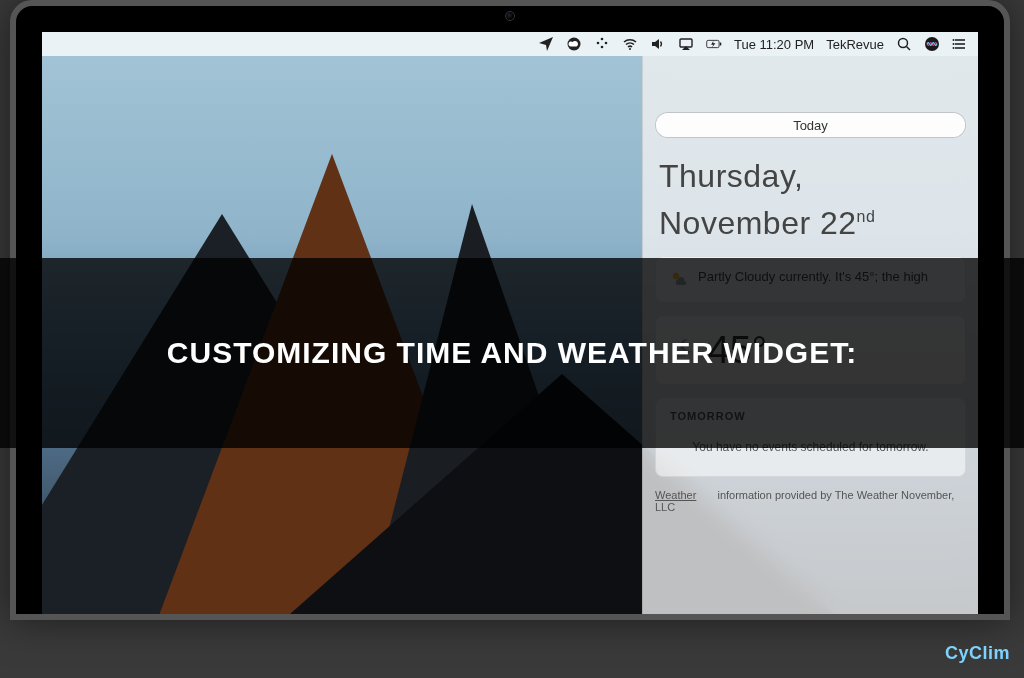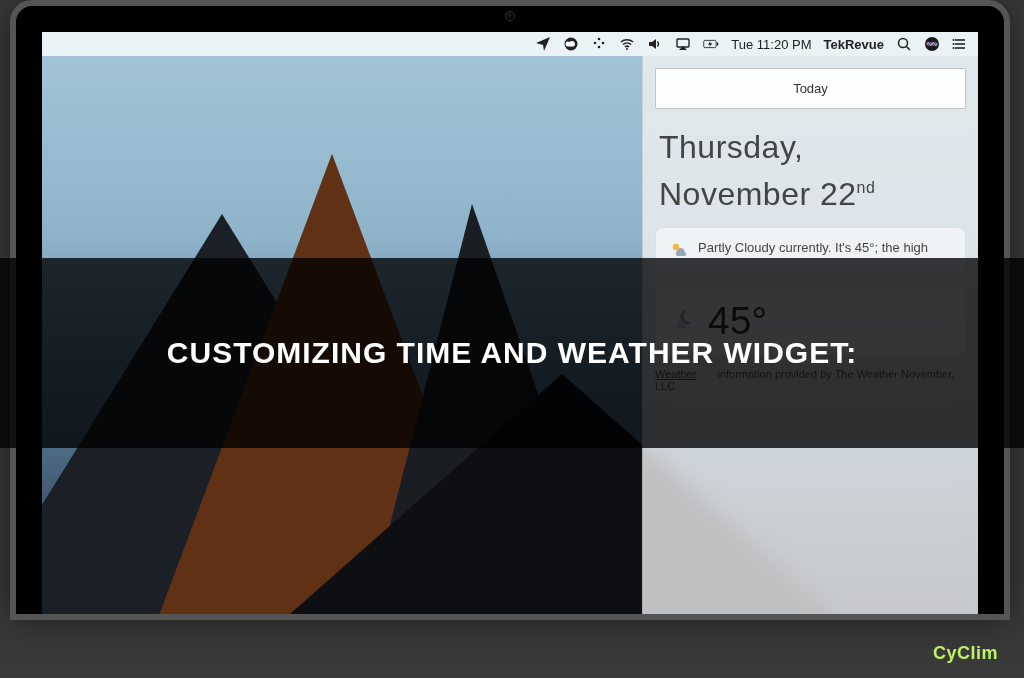--- a/index.html
+++ b/index.html
@@ -27,29 +27,29 @@
   .p4 { left:180px; bottom:-60px; border-width:0 340px 300px 340px; border-color:transparent transparent #0d0f13 transparent;}
 
   
   .menubar { position:absolute; left:0; right:0; top:0; height:24px;
              background:rgba(255,255,255,.78); backdrop-filter:blur(6px);
              display:flex; justify-content:flex-end; align-items:center;
              padding:0 10px; gap:12px; font-size:13px; color:#222;}
   .menubar .spacer{flex:1}
   .mi{display:flex;align-items:center;gap:3px}
   .mi svg{width:16px;height:16px;display:block}
-  .mi.bold{font-weight:700}
+  .mi.bold{font-weight:400}
 
   
   .nc { position:absolute; right:0; top:24px; bottom:0; width:336px;
         background:rgba(242,242,242,.78); backdrop-filter:blur(10px);
         border-left:1px solid rgba(0,0,0,.1); display:flex; flex-direction:column;
         padding:12px 12px 0; gap:12px;}
-  .seg { display:flex; height:41px; border:1px solid rgba(0,0,0,.18); border-radius:2px;
-         overflow:hidden; background:rgba(255,255,255,.4);}
+  .seg { display:flex; height:26px; border:1px solid rgba(0,0,0,.18); border-radius:13px;
+         overflow:hidden; background:rgba(255,255,255,.4);margin-top:44px;}
   .seg button{flex:1;border:none;background:transparent;font-size:13px;color:#333;cursor:pointer}
   .seg button.active{background:rgba(255,255,255,.9);font-weight:500}
   .seg button:not(:first-child){border-left:1px solid rgba(0,0,0,.12)}
 
   .card{background:rgba(255,255,255,.55);border:1px solid rgba(0,0,0,.08);
         border-radius:8px;padding:12px 14px;color:#333}
   .dateline{font-size:32px;font-weight:300;color:#444;letter-spacing:.5px;padding:8px 4px 2px}
   .dateline .ord{font-size:16px;vertical-align:super}
   .wsummary{font-size:13px;color:#444;display:flex;gap:10px;align-items:flex-start}
   .wsummary .ico{flex:0 0 18px}
@@ -62,21 +62,21 @@
   .provider{font-size:11px;color:#555}
   .provider u{text-decoration:underline;margin-right:18px}
 
   
   .band{position:absolute;left:0;right:0;top:258px;height:190px;
         background:rgba(0,0,0,.78);display:flex;flex-direction:column;
         align-items:center;justify-content:center;color:#fff;letter-spacing:1px;text-align:center;gap:12px}
   .band .l1{font-size:30px;font-weight:600}
   .band .l2{font-size:32px;font-weight:400;color:#f38d27}
 
-  .watermark{position:absolute;right:26px;bottom:14px;color:#bef264;font-weight:700;letter-spacing:.5px;font-size:18px}
+  .watermark{position:absolute;right:14px;bottom:14px;color:#7dd3fc;font-weight:700;letter-spacing:.5px;font-size:18px}
 </style>
 </head>
 <body>
 
 <div class="stage">
 
   <div class="laptop">
     <div class="camera"></div>
     <div class="screen">
 
@@ -198,20 +198,24 @@
             <span>
               <svg width="28" height="28" viewBox="0 0 28 28">
                   <path d="M18 5a7 7 0 1 0 4 12 6 6 0 0 1-4-12z" fill="#9aa6b2"></path>
                   <path d="M6 20a3 3 0 0 1 1.6-2.7A3.6 3.6 0 0 1 14.5 19 2 2 0 0 1 14 23H7a3 3 0 0 1-1-3z" fill="#c3ccd5"></path>
                 </svg>
             </span>
             <div class="temp">45°</div>
           </div>
         </div>
 
+        <div class="card">
+          <div class="tm-head">TOMORROW</div>
+          <div class="tm-body">You have no events scheduled for tomorrow.</div>
+        </div>
 
         <div class="provider">
           <u>Weather</u><span> information provided by The Weather November, LLC</span>
         </div>
 
       </div>
 
     </div>
   </div>
 

